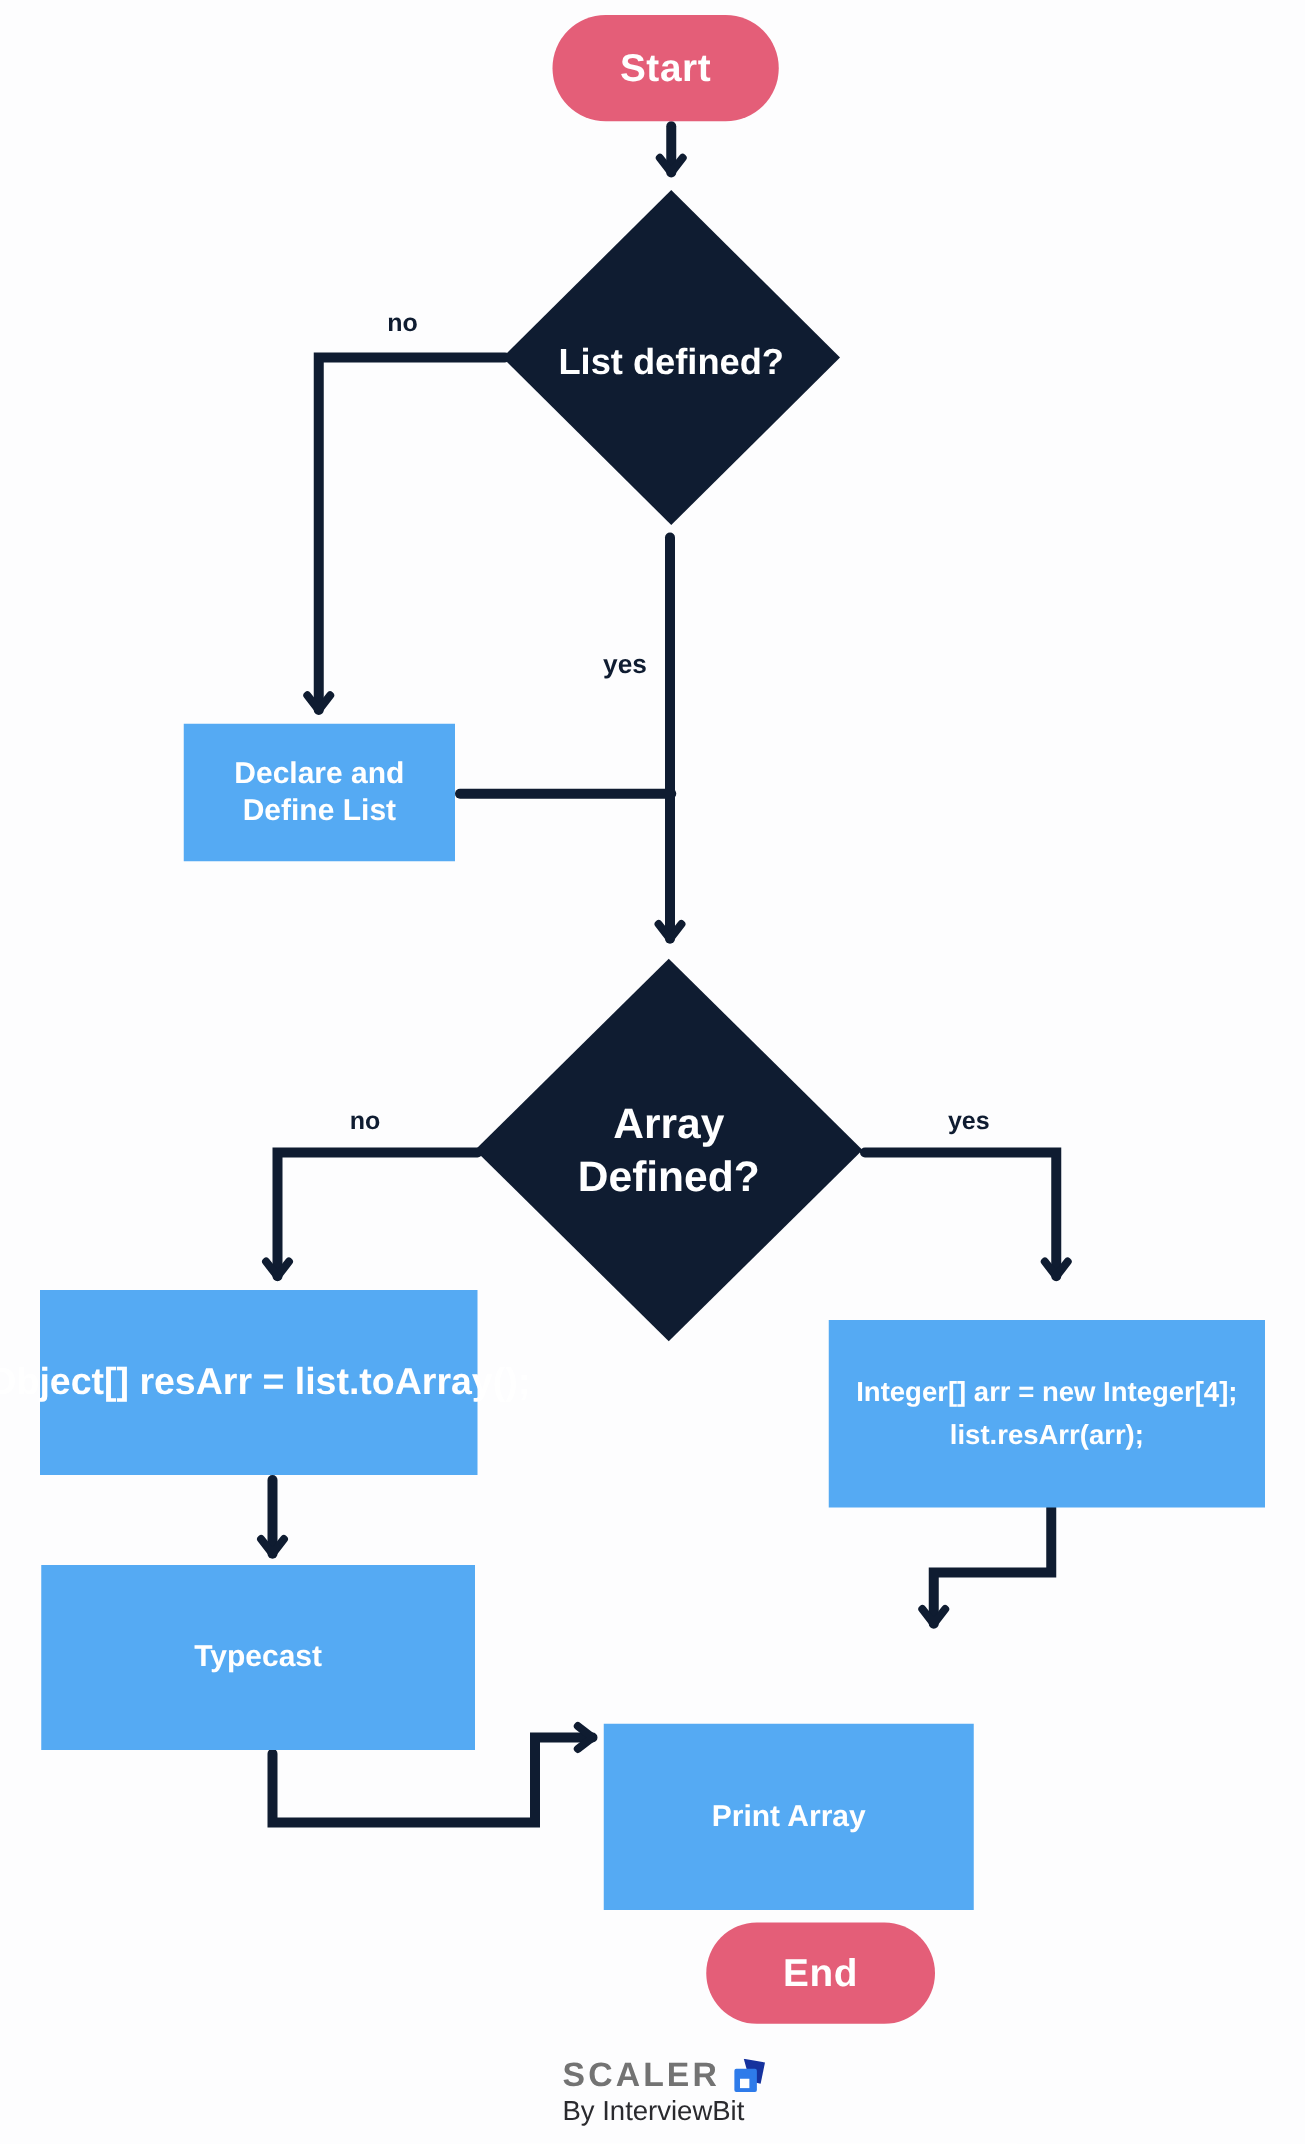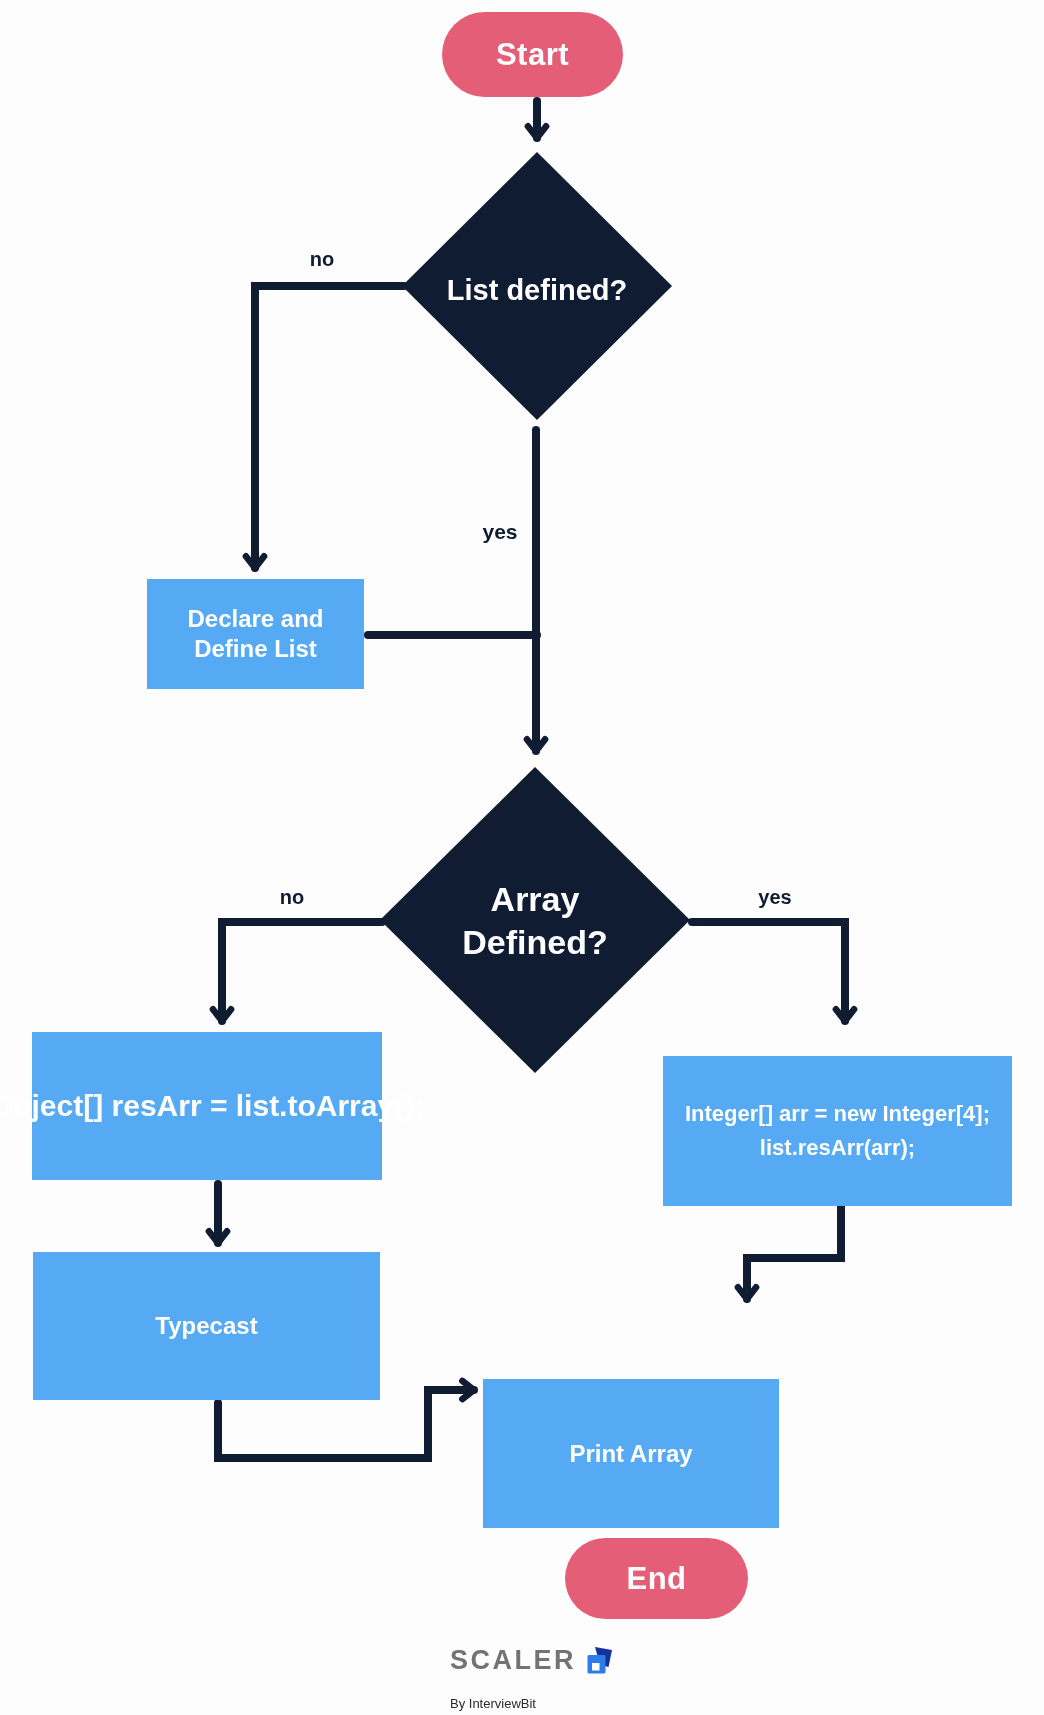--- a/index.html
+++ b/index.html
@@ -59,23 +59,23 @@
     align-items:center;
     gap:9px;
   }
   .wordmark{
     color:#737373;
     font-weight:bold;
     font-size:27px;
     letter-spacing:2.5px;
   }
   .byline{
-    margin-top:20px;
+    margin-top:0;
     color:#2a2a2e;
-    font-size:13px;
+    font-size:22px;
     font-weight:normal;
   }
 </style>
 </head>
 <body>
 
 <div class="canvas">
 
   <svg class="layer" viewBox="0 0 1044 1715" xmlns="http://www.w3.org/2000/svg">
     <defs>

